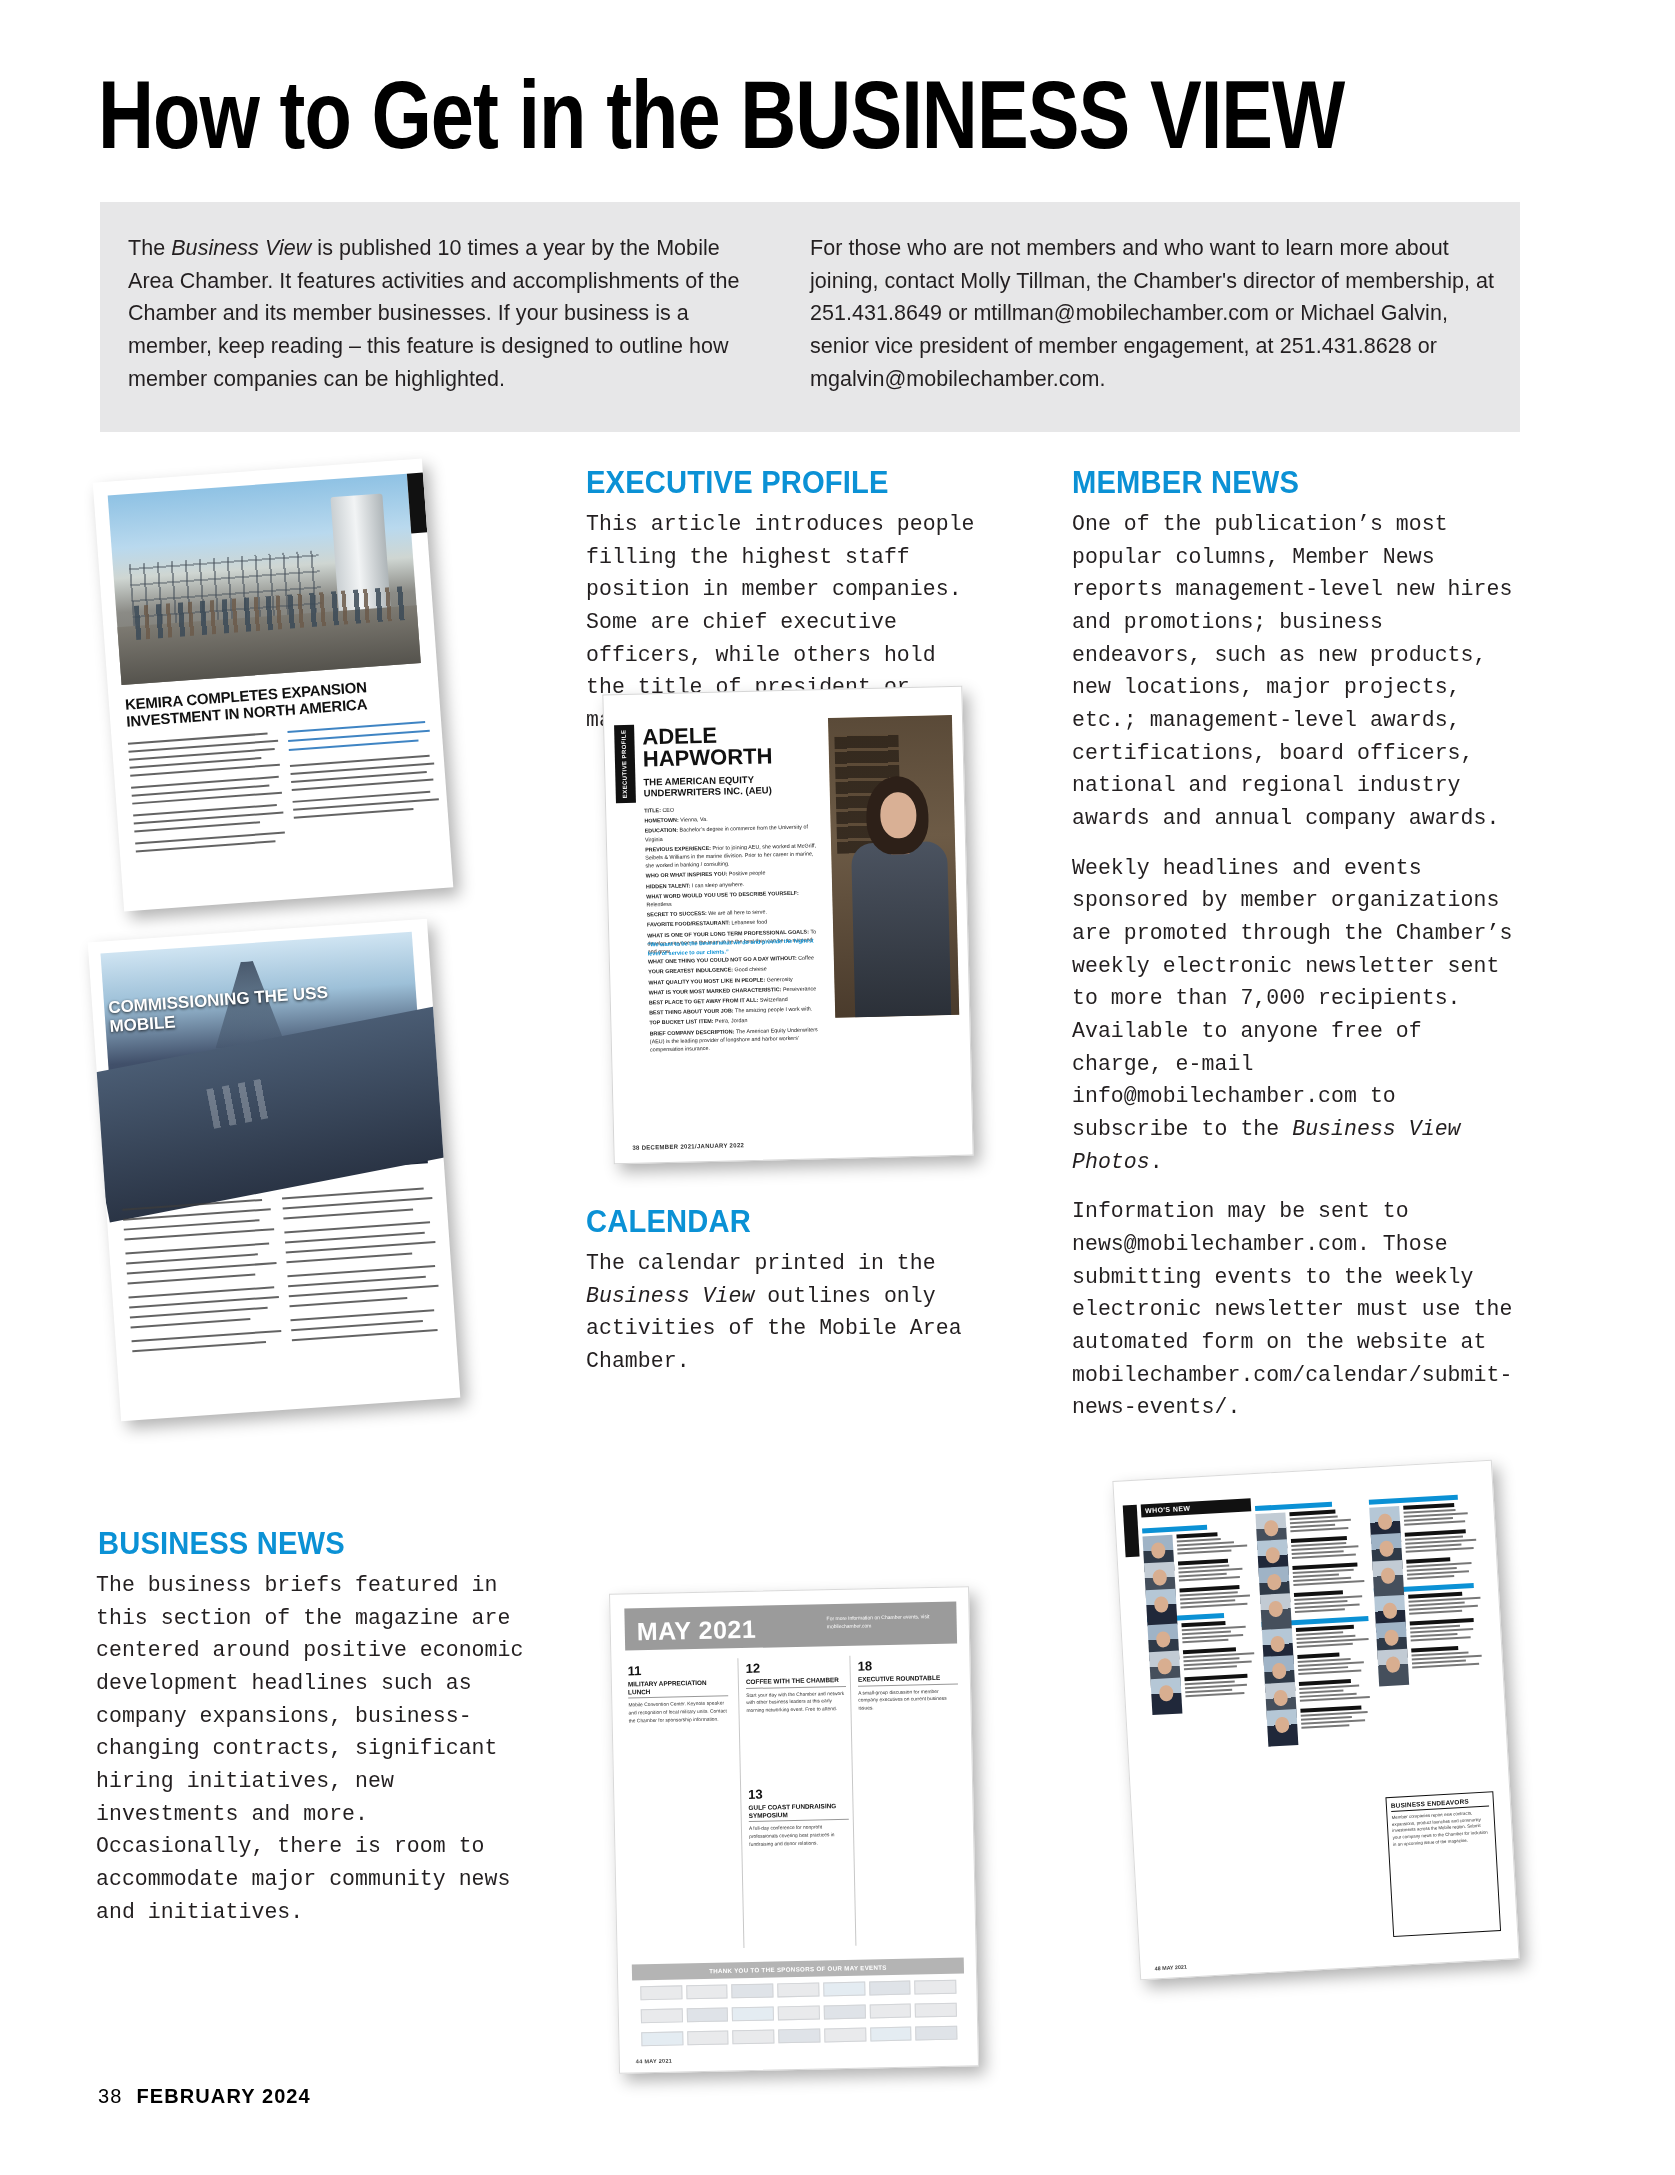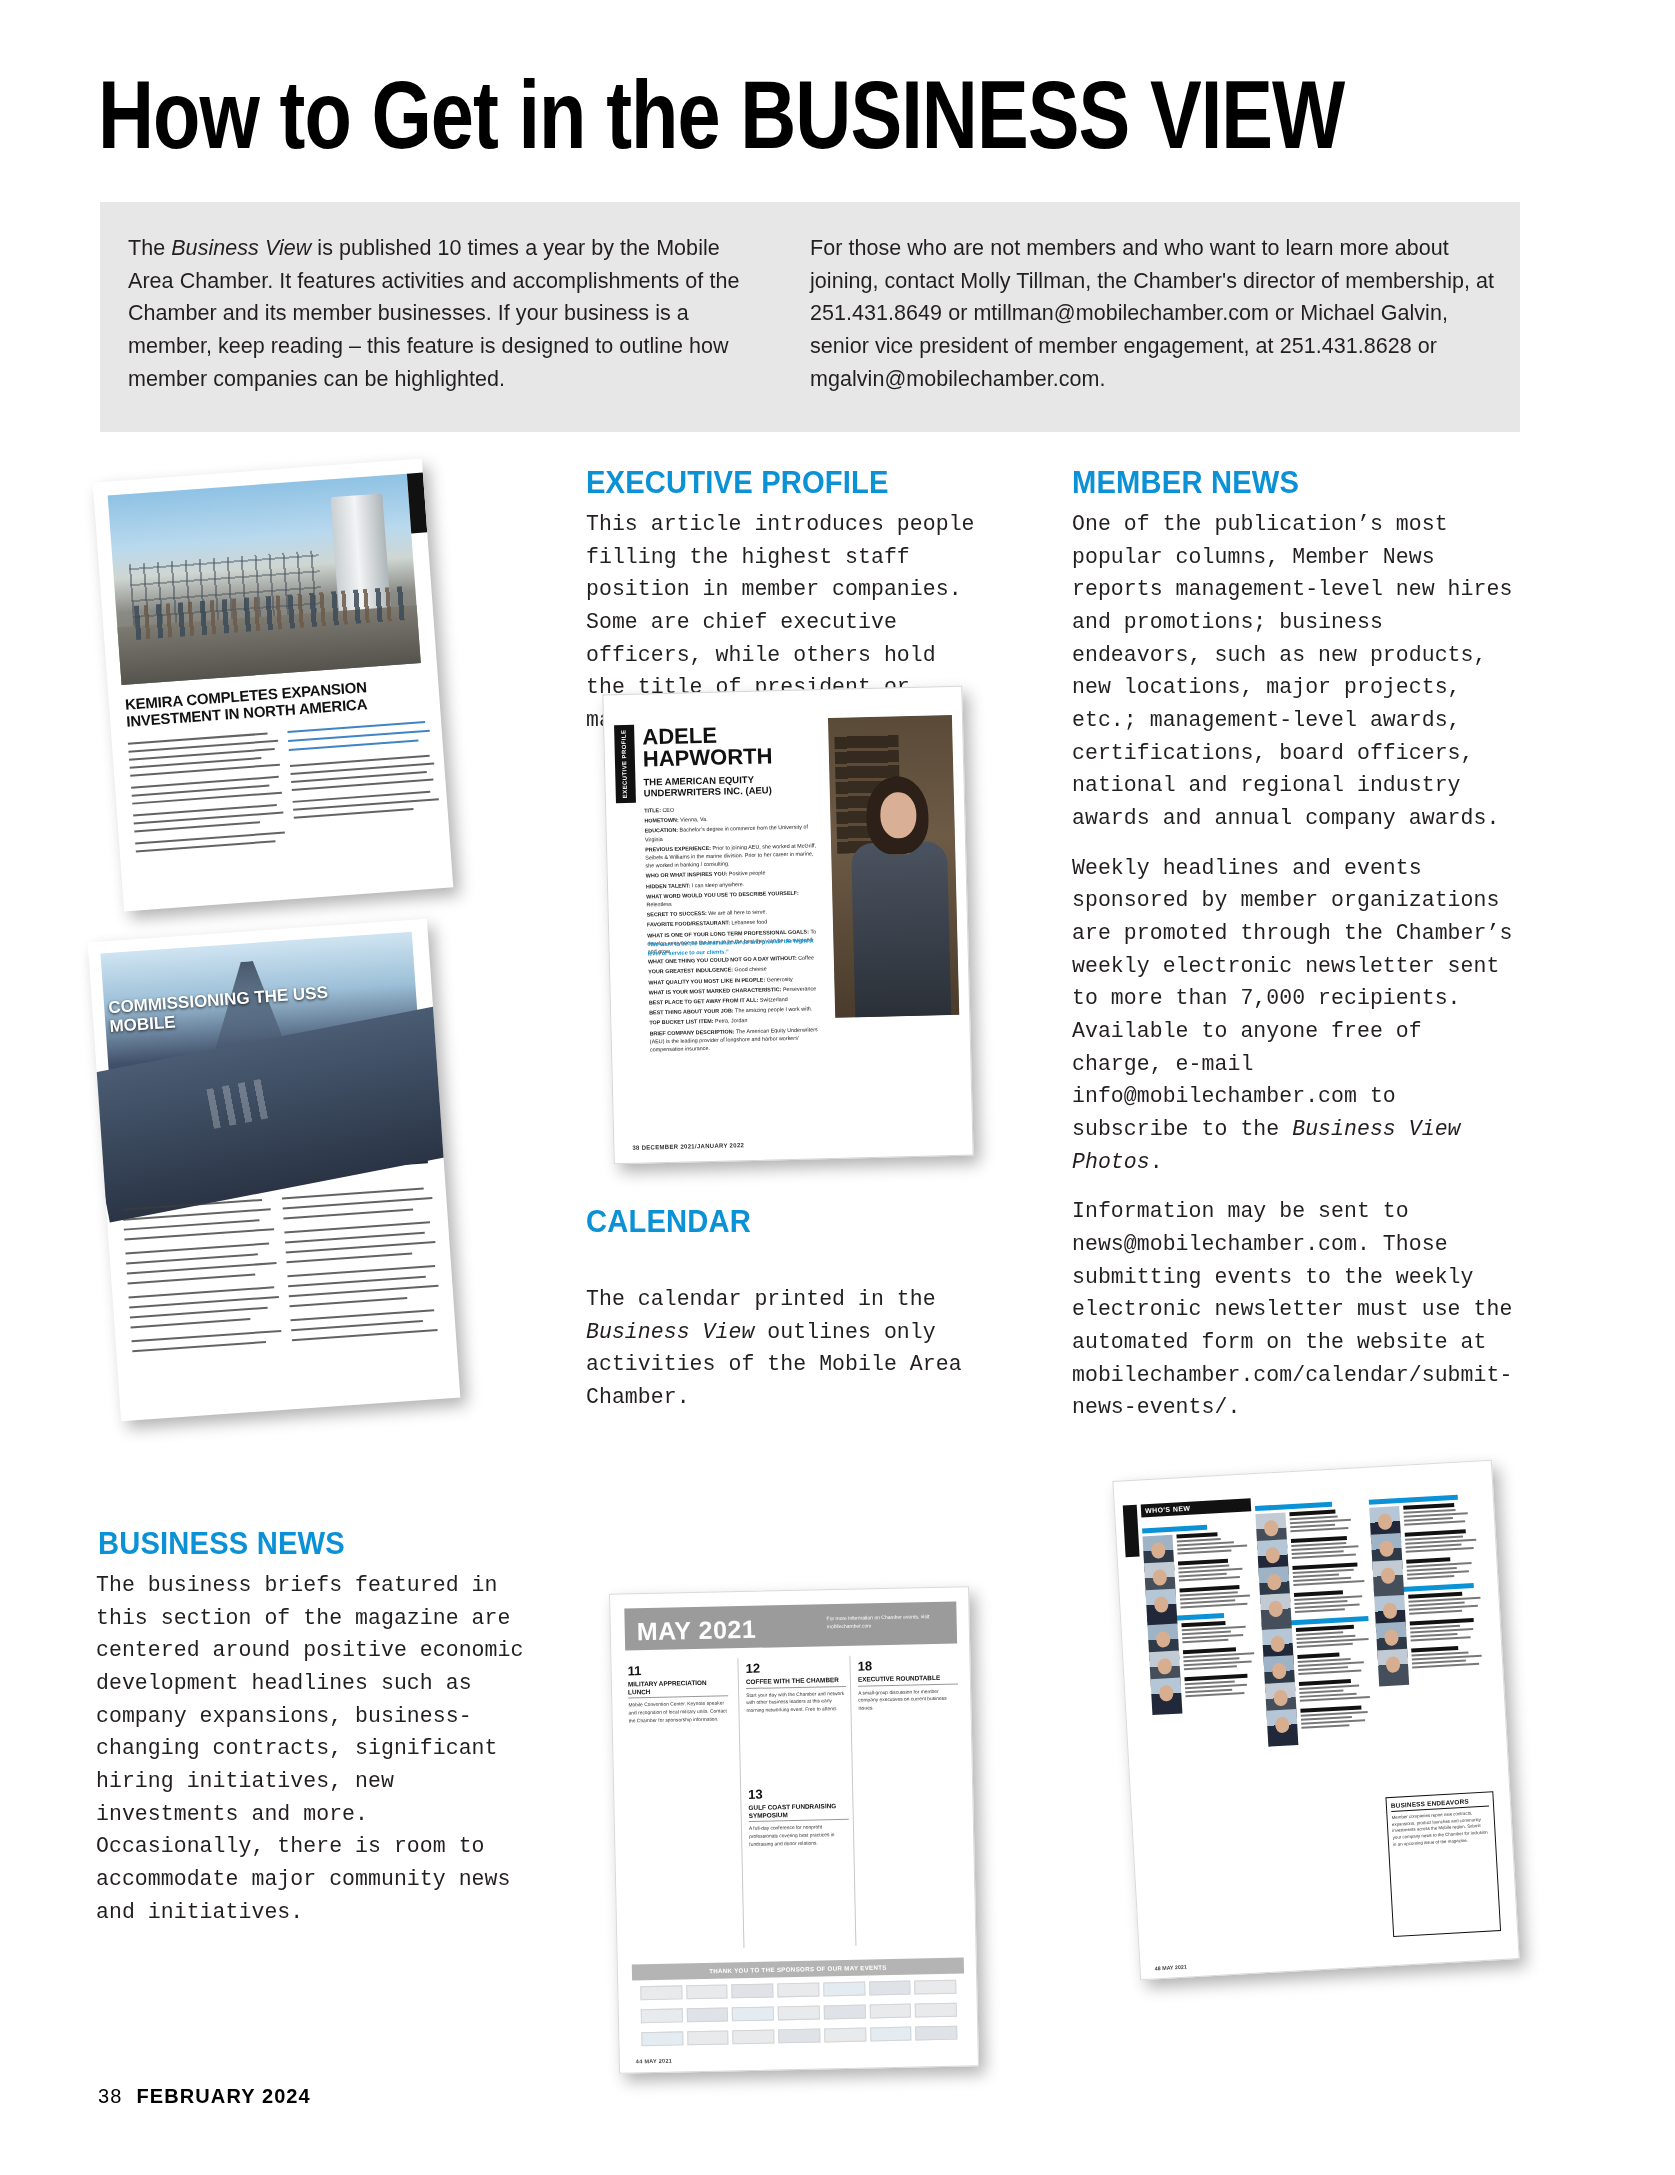--- a/index.html
+++ b/index.html
@@ -76,21 +76,21 @@
   .col-body em { font-style: italic; }
 
   
   #exec-head { position: absolute; left: 586px; top: 465px; }
   #exec-body { position: absolute; left: 586px; top: 508px; width: 390px; }
 
   #member-head { position: absolute; left: 1072px; top: 465px; }
   #member-body { position: absolute; left: 1072px; top: 508px; width: 450px; }
 
   #cal-head { position: absolute; left: 586px; top: 1204px; }
-  #cal-body { position: absolute; left: 586px; top: 1247px; width: 448px; margin-top: 36px; }
+  #cal-body { position: absolute; left: 586px; top: 1247px; width: 448px; }
 
   #biz-head { position: absolute; left: 98px; top: 1526px; }
   #biz-body { position: absolute; left: 96px; top: 1569px; width: 450px; }
 
   
   #footer {
     position: absolute;
     left: 98px;
     top: 2085px;
     font-family: "Liberation Sans Narrow", "Liberation Sans", sans-serif;

